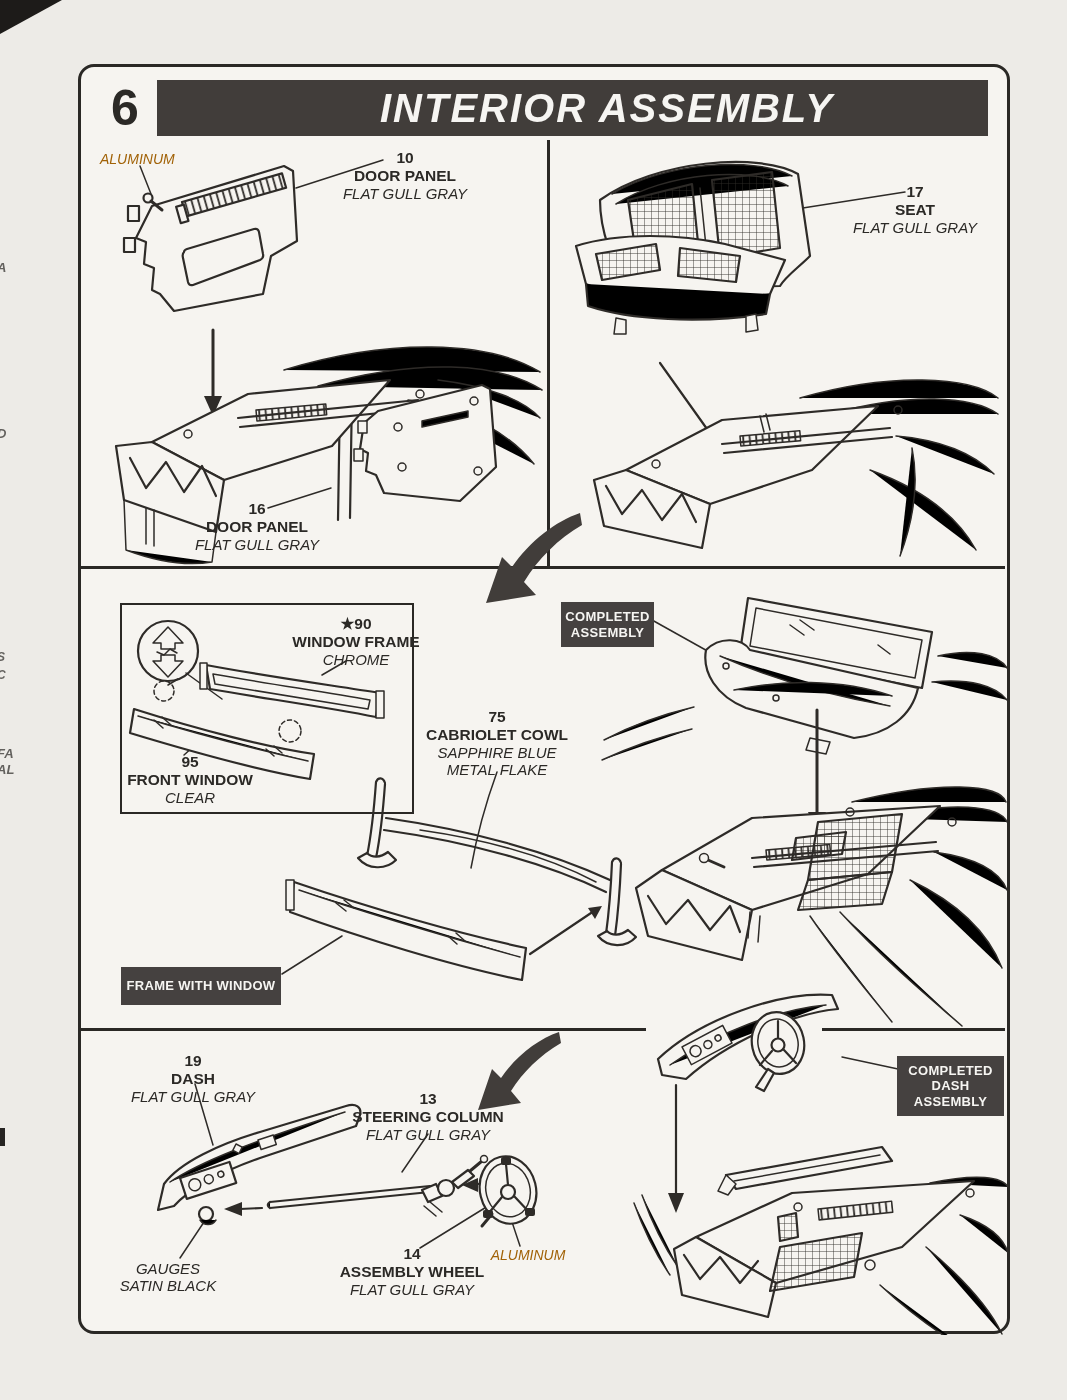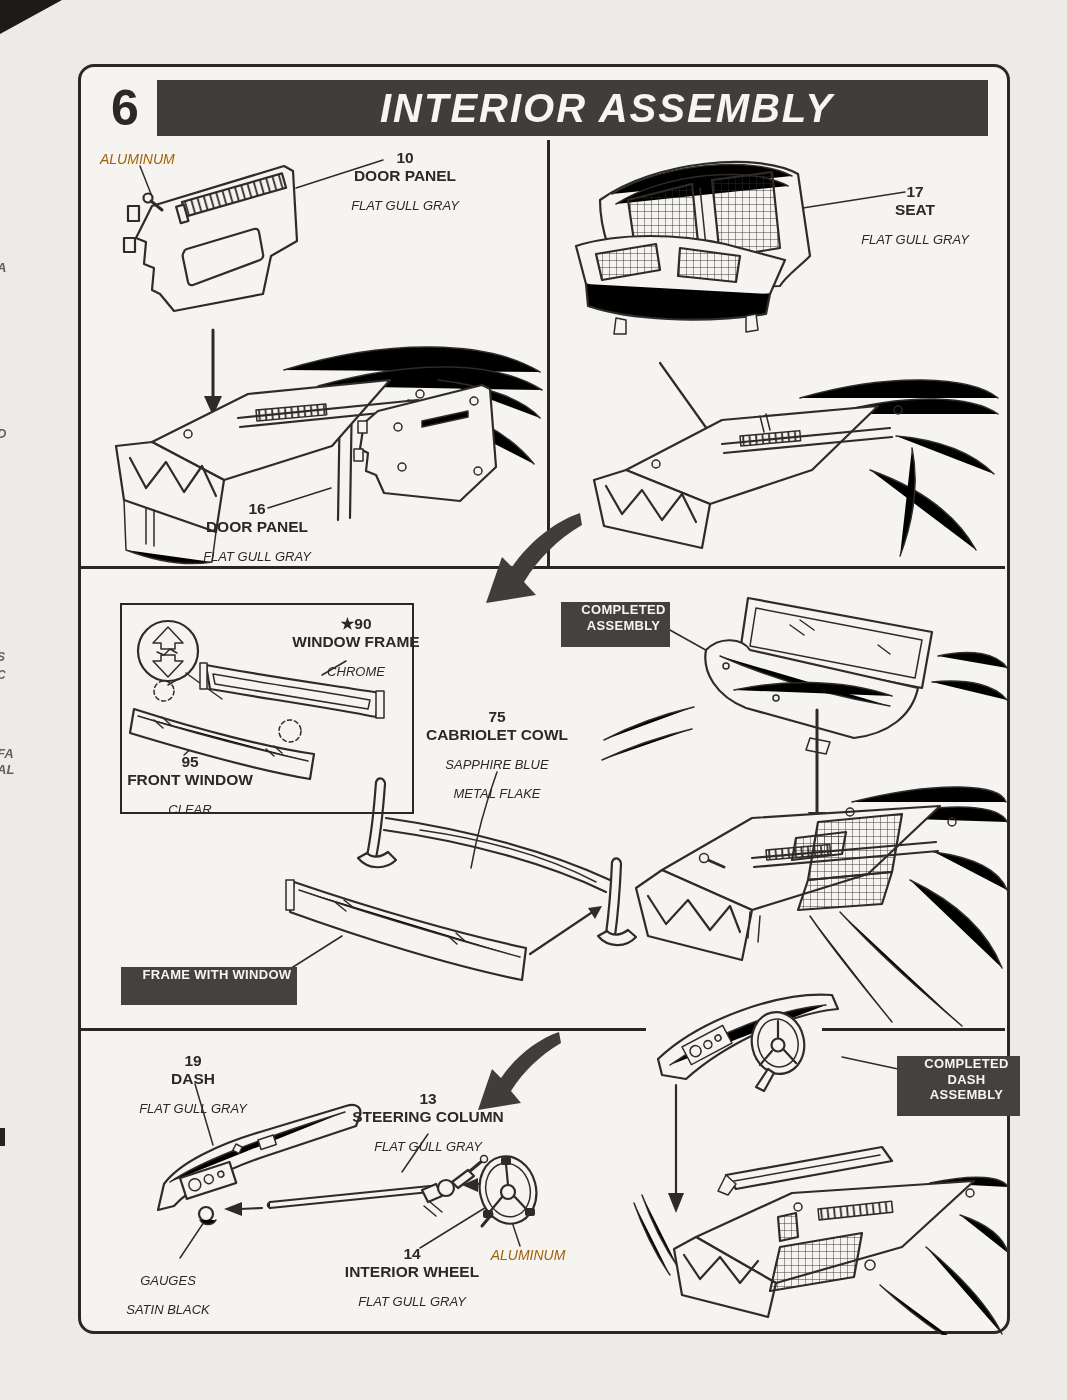--- a/index.html
+++ b/index.html
@@ -7,24 +7,24 @@
         font-family:"Liberation Sans", sans-serif;color:#2b2926;}
   .abs{position:absolute;}
   #frame{left:78px;top:64px;width:926px;height:1264px;border:3.5px solid #2a2825;border-radius:16px;background:#f6f4f0;}
   #hbar{left:156px;top:80px;width:832px;height:56px;background:#413d3a;display:flex;align-items:center;justify-content:center;}
   #hbar .t{color:#f6f5f2;font-weight:bold;font-style:italic;font-size:40px;letter-spacing:2px;padding-left:70px;}
   #sixbox{left:93px;top:77px;width:64px;height:61px;background:#f6f4f0;display:flex;align-items:center;justify-content:center;
           font-size:50px;font-weight:bold;}
   .divider{background:#2a2825;}
   .plabel{text-align:center;}
   .pnum,.pname{font-weight:bold;font-size:15.5px;line-height:18px;}
-  .pfinish{font-style:italic;font-size:13px;line-height:17px;margin-top:12px;}
+  .pfinish{font-style:italic;font-size:15px;line-height:17px;}
   .note{font-style:italic;font-size:14px;color:#a16207;}
   .badge{background:#454140;color:#f6f5f2;font-weight:bold;font-size:13px;line-height:15.5px;
-         display:flex;justify-content:center;text-align:center;letter-spacing:.3px;padding-left:16px;}
+         display:flex;align-items:center;justify-content:center;text-align:center;letter-spacing:.3px;}
   .insetbox{border:2.5px solid #2a2825;background:#f6f4f0;}
   .s{stroke:#2e2b28;stroke-width:2.2;stroke-linecap:round;stroke-linejoin:round;}
   .t{stroke-width:1.5;}
   .w3{stroke-width:3;}
   .frag{position:absolute;left:-3px;font-weight:bold;font-style:italic;font-size:13px;color:#4c4a47;opacity:.85;}
   #cornerwedge{left:0;top:0;width:0;height:0;border-top:34px solid #1d1b19;border-right:62px solid transparent;}
 </style>
 </head>
 <body>
 
@@ -407,21 +407,21 @@
   </div>
 
   <div class="abs plabel" style="left:338px;top:1090px;width:180px">
     <div class="pnum">13</div>
     <div class="pname">STEERING COLUMN</div>
     <div class="pfinish">FLAT GULL GRAY</div>
   </div>
 
   <div class="abs plabel" style="left:322px;top:1245px;width:180px">
     <div class="pnum">14</div>
-    <div class="pname">INTERIOR WHEEL</div>
+    <div class="pname">ASSEMBLY WHEEL</div>
     <div class="pfinish">FLAT GULL GRAY</div>
   </div>
 
   <div class="abs plabel" style="left:98px;top:1260px;width:140px">
     <div class="pfinish">GAUGES</div>
     <div class="pfinish">SATIN BLACK</div>
   </div>
 
   <div class="abs note" style="left:468px;top:1247px;width:120px;text-align:center">ALUMINUM</div>
 

